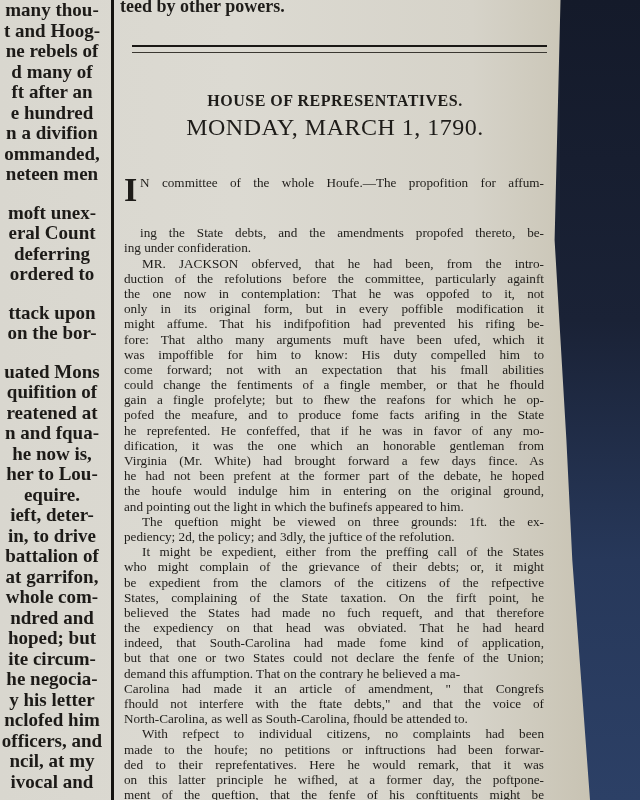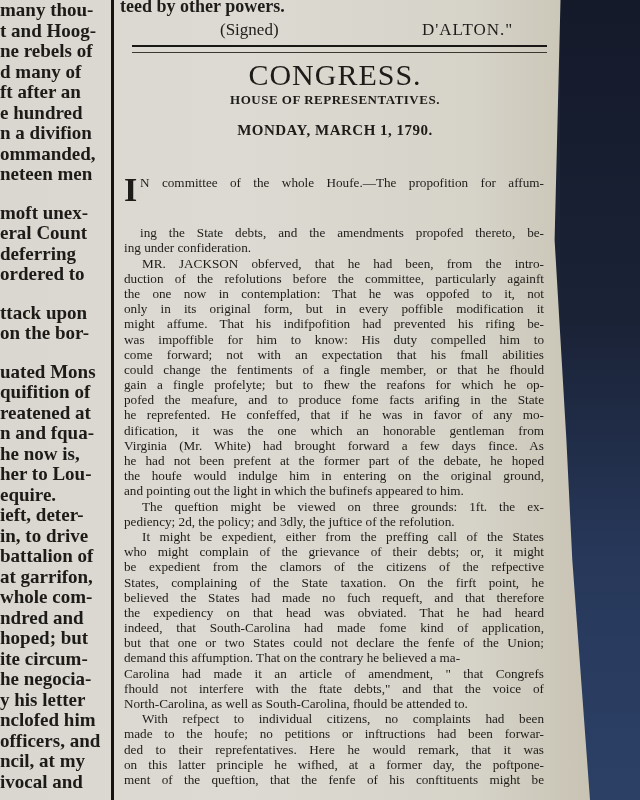--- a/index.html
+++ b/index.html
@@ -16,21 +16,21 @@
       position: absolute; left: 0; top: 0; width: 590px; height: 800px;
       background: linear-gradient(90deg, #d9d7cf 0%, #dcdad2 40%, #d6d3c9 80%, #c8c3b3 100%);
       clip-path: polygon(0 0, 95% 0, 94% 30%, 96% 55%, 97% 70%, 100% 100%, 0 100%);
     }
     .left-col {
       position: absolute; left: 0; top: 0; width: 107px; height: 800px;
       overflow: hidden; color: #1d1b18;
       font-family: "Liberation Serif", serif; font-size: 19px; line-height: 20.5px;
       font-weight: bold;
     }
-    .left-col .line { white-space: nowrap; text-align: left; padding-right: 3px; }
+    .left-col .line { white-space: nowrap; text-align: center; padding-right: 3px; }
     .left-col .gap { height: 18px; }
     .col-rule {
       position: absolute; left: 111px; top: 0; width: 3px; height: 800px; background: #15130f;
     }
     .main-col {
       position: absolute; left: 120px; top: 0; width: 430px; height: 800px;
       color: #1e1c19; overflow: hidden;
     }
     .top-line {
       font-family: "Liberation Serif", serif; font-size: 18px; font-weight: bold;
@@ -44,22 +44,22 @@
     .dalton { position: absolute; left: 302px; letter-spacing: 1px; }
     .double-rule {
       position: absolute; left: 12px; top: 45px; width: 415px; height: 5px;
       border-top: 2px solid #1a1815; border-bottom: 1px solid #3a3731;
     }
     .headline {
       position: absolute; left: 0; width: 430px; text-align: center;
       font-family: "Liberation Serif", serif;
     }
     .h-congress { top: 58px; font-size: 30px; letter-spacing: 1px; }
-    .h-house { top: 92px; font-size: 13px; font-weight: bold; letter-spacing: 0.5px; font-family: Liberation Serif, serif; }
-    .h-date { top: 122px; font-size: 15px; font-weight: bold; letter-spacing: 0.5px; }
+    .h-house { top: 92px; font-size: 16px; font-weight: bold; letter-spacing: 0.5px; font-family: Liberation Serif, serif; }
+    .h-date { top: 114px; font-size: 24px; font-weight: normal; letter-spacing: 0.5px; }
     .body-text {
       position: absolute; left: 4px; top: 140px; width: 420px;
       font-family: "Liberation Serif", serif; font-size: 13.2px; line-height: 15.2px;
       text-align: justify; text-align-last: justify;
     }
     .body-text .ln { white-space: nowrap; text-align-last: justify; display: block; overflow: hidden; height: 15.2px; }
     .body-text .ln.last { text-align-last: left; }
     .body-text .ind { padding-left: 18px; }
     .dropcap-wrap { position: relative; }
     .dropcap {
@@ -111,42 +111,38 @@
       <div class="line">y his letter</div>
       <div class="line">nclofed him</div>
       <div class="line">officers, and</div>
       <div class="line">ncil, at my</div>
       <div class="line">ivocal and</div>
     </div>
   <div class="col-rule"></div>
 
   <div class="main-col">
     <div class="top-line">teed by other powers.</div>
-    <div class="signed-row">
-      <span class="signed">(Signed)</span>
-      <span class="dalton">D'ALTON."</span>
-    </div>
     <div class="double-rule"></div>
 
-    <div class="headline h-congress">CONGRESS.</div>
     <div class="headline h-house">HOUSE OF REPRESENTATIVES.</div>
     <div class="headline h-date">MONDAY, MARCH 1, 1790.</div>
 
     <div class="body-text" id="article-body">
         <div class="dropcap-wrap">
           <span class="dropcap">I</span>
           <span class="ln dc-indent">N committee of the whole Houfe.—The propofition for affum-</span>
           <span class="ln dc-indent">ing the State debts, and the amendments propofed thereto, be-</span>
         </div>
         <span class="ln last">ing under confideration.</span>
         <span class="ln ind">MR. JACKSON obferved, that he had been, from the intro-</span>
         <span class="ln">duction of the refolutions before the committee, particularly againft</span>
         <span class="ln">the one now in contemplation: That he was oppofed to it, not</span>
         <span class="ln">only in its original form, but in every poffible modification it</span>
         <span class="ln">might affume. That his indifpofition had prevented his rifing be-</span>
+        <span class="ln">fore: That altho many arguments muft have been ufed, which it</span>
         <span class="ln">was impoffible for him to know: His duty compelled him to</span>
         <span class="ln">come forward; not with an expectation that his fmall abilities</span>
         <span class="ln">could change the fentiments of a fingle member, or that he fhould</span>
         <span class="ln">gain a fingle profelyte; but to fhew the reafons for which he op-</span>
         <span class="ln">pofed the meafure, and to produce fome facts arifing in the State</span>
         <span class="ln">he reprefented. He confeffed, that if he was in favor of any mo-</span>
         <span class="ln">dification, it was the one which an honorable gentleman from</span>
         <span class="ln">Virginia (Mr. White) had brought forward a few days fince. As</span>
         <span class="ln">he had not been prefent at the former part of the debate, he hoped</span>
         <span class="ln">the houfe would indulge him in entering on the original ground,</span>

